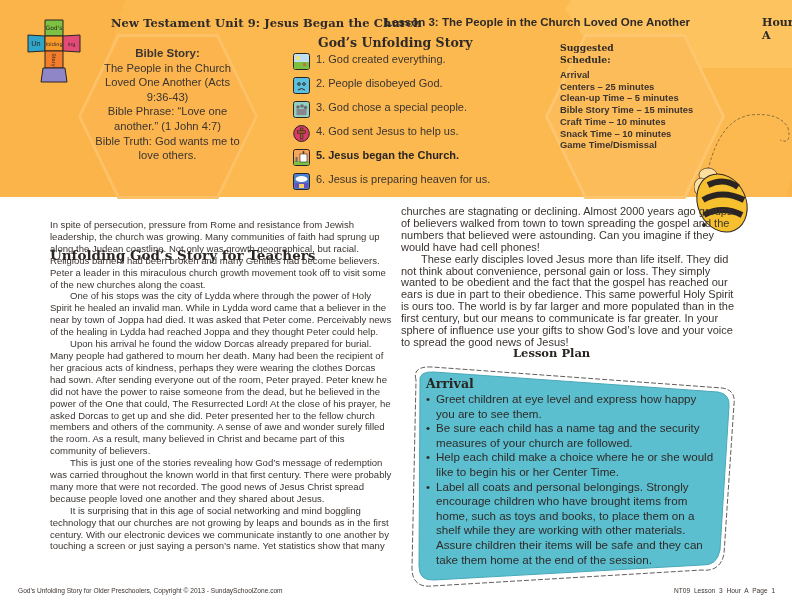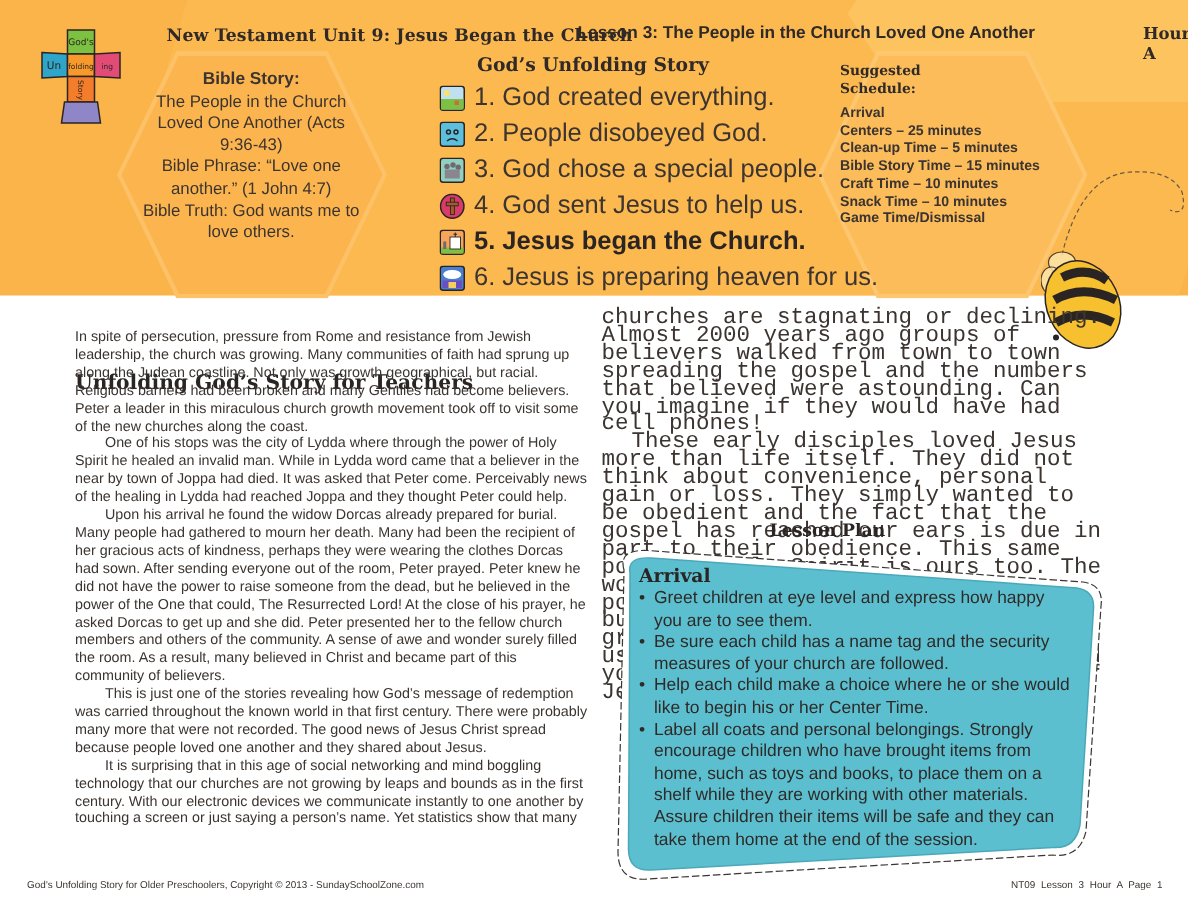--- a/index.html
+++ b/index.html
@@ -66,22 +66,22 @@
     }
     .bible-box .lbl { font-weight: normal; }
     .bible-box .heading { font-weight: bold; font-size: 11.5px; }
 
     .story-heading {
       position: absolute; left: 318px; top: 35px;
       font-family: "DejaVu Serif", serif; font-weight: bold; font-size: 12.5px; color: #2f2a28;
     }
     .story-list { position: absolute; left: 293px; top: 53px; list-style: none; }
     .story-list li {
-      display: flex; align-items: center; height: 24px;
-      font-size: 17px; color: #3b3430;
+      display: flex; height: 24px;
+      font-size: 11px; color: #3b3430;
     }
     .story-list li.current { font-weight: bold; color: #2a2522; }
     .story-list .ic { width: 17px; height: 17px; margin-right: 6px; flex-shrink: 0; }
 
     .sched {
       position: absolute; left: 560px; top: 42px; width: 150px;
       text-align: left; color: #2f2a28;
     }
     .sched .title {
       font-family: "DejaVu Serif", serif; font-weight: bold; font-size: 9.2px; line-height: 11.5px;
@@ -94,21 +94,21 @@
     .teachers-heading {
       position: absolute; left: 50px; top: 203px;
       font-family: "DejaVu Serif", serif; font-weight: bold; font-size: 13.5px; color: #2a2522; margin-top: 44px;
     }
     .col-left {
       position: absolute; left: 50px; top: 219px; width: 343px;
       font-family: "Liberation Sans", sans-serif; font-size: 9.55px; line-height: 11.9px; color: #3b3430;
     }
     .col-right {
       position: absolute; left: 401px; top: 206px; width: 340px;
-      font-family: Liberation Mono, monospace; font-size: 15px; line-height: 11.9px; color: #3b3430;
+      font-family: Liberation Sans, sans-serif; font-size: 11px; line-height: 11.9px; color: #3b3430;
     }
     .col-left p, .col-right p { text-indent: 20px; }
     .col-left p.first, .col-right p.first { text-indent: 0; }
 
     .lesson-plan-heading {
       position: absolute; left: 513px; top: 346px;
       font-family: "DejaVu Serif", serif; font-weight: bold; font-size: 11.5px; color: #2a2522;
     }
     .plan-box { position: absolute; left: 402px; top: 358px; width: 340px; height: 230px; }
     .plan-content { position: absolute; left: 426px; top: 376px; width: 290px; }

